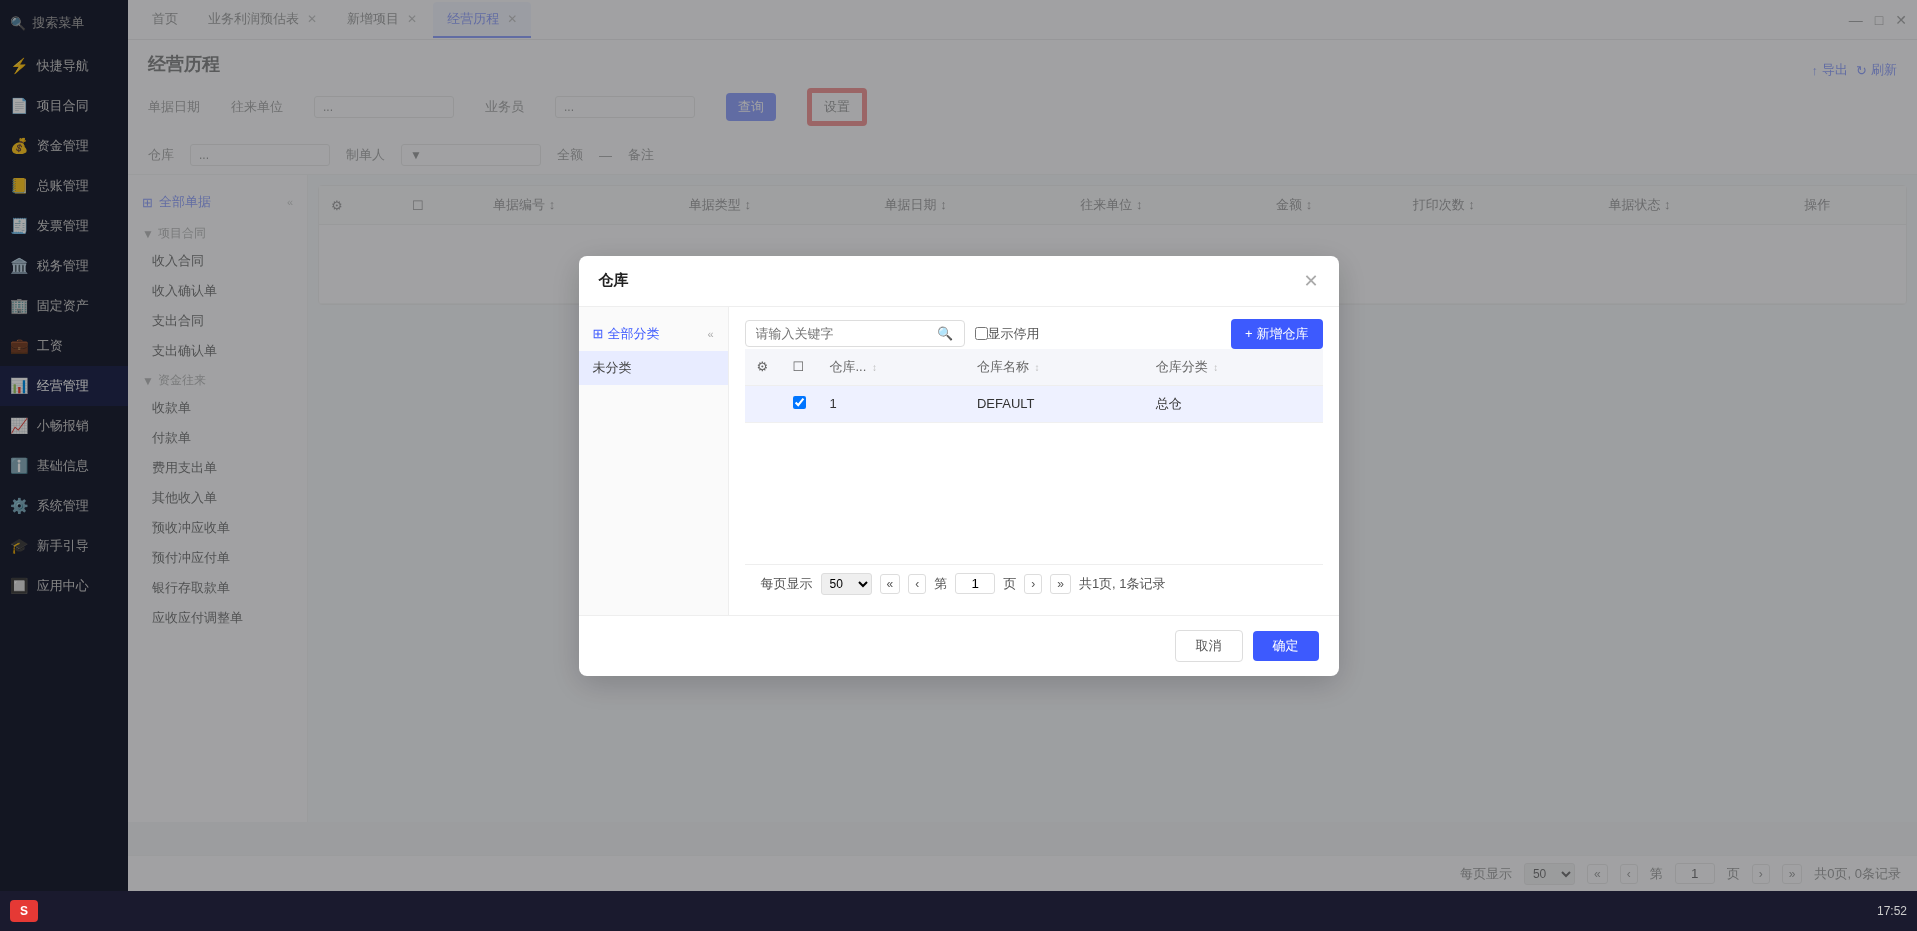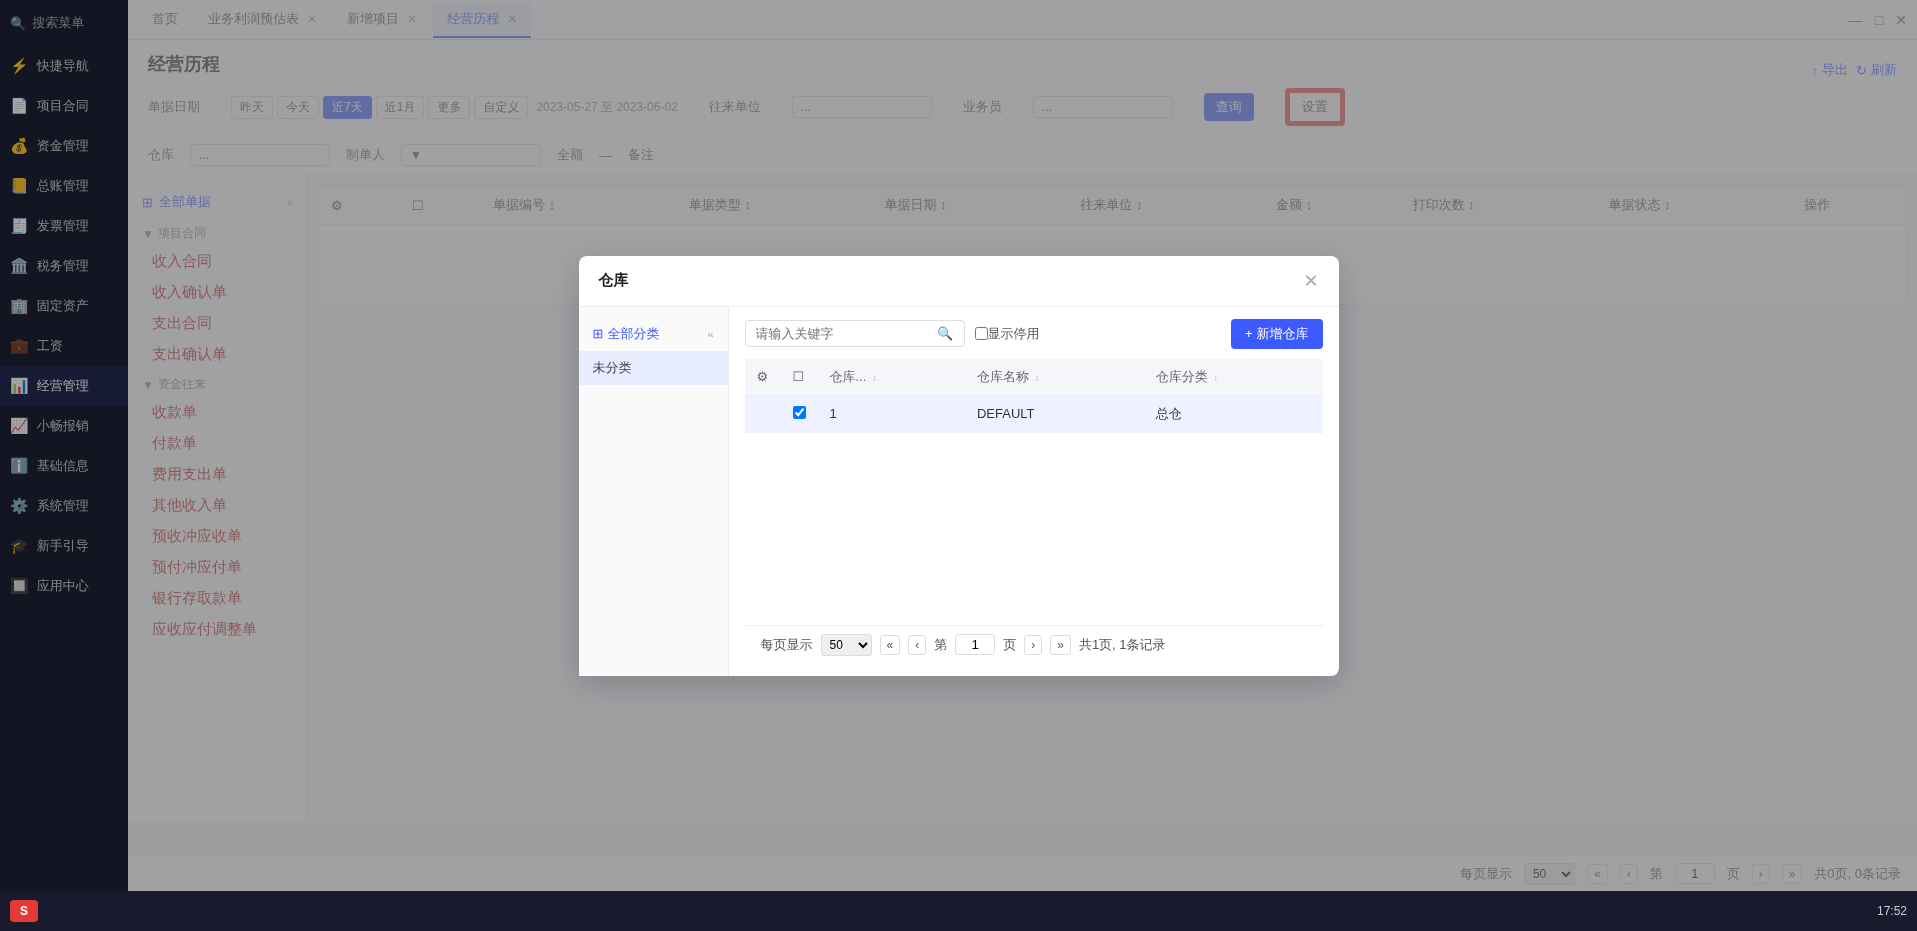--- a/index.html
+++ b/index.html
@@ -101,21 +101,21 @@
     }
     .left-nav-header {
       padding: 8px 14px; font-size: 13px; color: #3d5afe; display: flex; align-items: center; gap: 6px;
       cursor: pointer; font-weight: 500;
     }
     .left-nav-header .toggle-icon { margin-left: auto; font-size: 11px; color: #aaa; cursor: pointer; }
     .left-nav-section-title {
       padding: 6px 14px 4px 14px; font-size: 12px; color: #888; display: flex; align-items: center; gap: 4px;
     }
     .left-nav-item {
-      padding: 6px 14px 6px 24px; font-size: 15px; color: #b91c1c; cursor: pointer;
+      padding: 6px 14px 6px 24px; font-size: 13px; color: #000000; cursor: pointer;
     }
 
     
     .main-table-area {
       flex: 1; padding: 10px; overflow: auto;
     }
     .table-wrapper {
       background: #fff; border: 1px solid #e8e8e8; border-radius: 4px;
     }
     table {
@@ -175,21 +175,21 @@
       display: flex; align-items: center; gap: 4px; cursor: pointer;
     }
     .modal-left-item {
       padding: 8px 14px; font-size: 13px; color: #444; cursor: pointer;
       background: #e8ecff;
     }
     .modal-right {
       flex: 1; display: flex; flex-direction: column; padding: 12px 16px;
     }
     .modal-toolbar {
-      display: flex; align-items: center; gap: 10px; margin-bottom: 10px;
+      display: flex; align-items: center; gap: 10px; 
     }
     .modal-search {
       border: 1px solid #ddd; border-radius: 4px; padding: 5px 10px;
       font-size: 13px; display: flex; align-items: center; gap: 6px;
       background: #fff; flex: 1; max-width: 220px;
     }
     .modal-search input {
       border: none; outline: none; font-size: 13px; width: 100%; background: transparent;
     }
     .modal-checkbox { display: flex; align-items: center; font-size: 13px; color: #555; cursor: pointer; }
@@ -362,29 +362,20 @@
           <span>导出</span>
         </span>
         <span class="action-link">
           <span>↻</span>
           <span>刷新</span>
         </span>
       </div>
     </div>
     <div class="filter-row">
       <span class="filter-label">单据日期</span>
-      <div class="filter-date-btns">
-        <button class="date-btn">昨天</button>
-        <button class="date-btn">今天</button>
-        <button class="date-btn active">近7天</button>
-        <button class="date-btn">近1月</button>
-        <button class="date-btn">更多</button>
-        <button class="date-btn">自定义</button>
-        <span class="date-range">2023-05-27 至 2023-06-02</span>
-      </div>
       <span class="filter-label">往来单位</span>
       <div class="filter-select">
         <span>...</span>
       </div>
       <span class="filter-label">业务员</span>
       <div class="filter-select">
         <span>...</span>
       </div>
       <button class="action-btn btn-primary">查询</button>
       <button class="action-btn btn-default">设置</button>
@@ -552,19 +543,23 @@
           <span>第</span>
           <input class="page-input" type="text" value="1" style="">
           <span>页</span>
           <button class="page-btn">›</button>
           <button class="page-btn">»</button>
           <span>共1页, 1条记录</span>
         </div>
       </div>
     </div>
 
+    <div class="modal-actions">
+      <button class="btn-cancel">取消</button>
+      <button class="btn-confirm">确定</button>
+    </div>
   </div>
 </div>
 
 <div class="taskbar">
   <div class="taskbar-item" style="background:#e53935; color:#fff; font-weight:bold;">S</div>
   <div class="taskbar-time">17:52</div>
 </div>
 
 </body></html>

